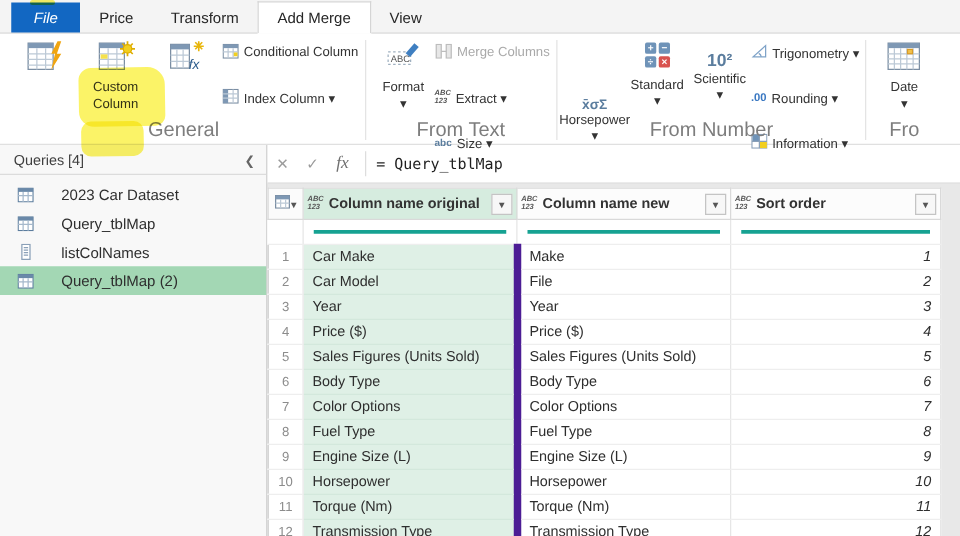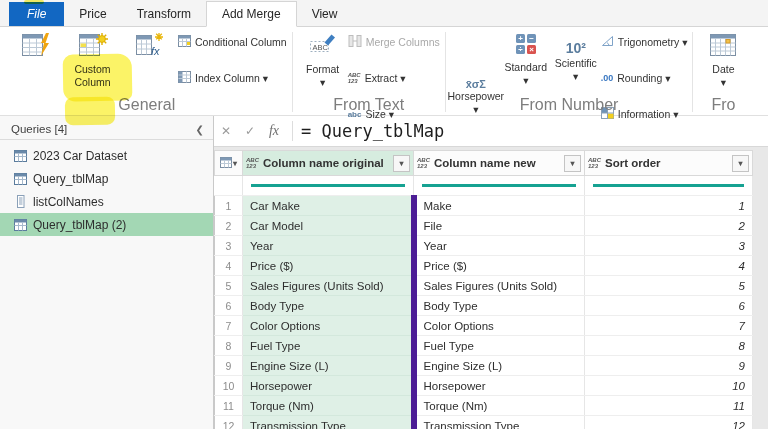--- a/index.html
+++ b/index.html
@@ -34,30 +34,30 @@
   .blob{left:63px;top:27px;width:69px;height:47px;border-radius:10px 14px 8px 12px;transform:rotate(-1deg);}
   .blob2{left:65px;top:70px;width:50px;height:28px;border-radius:8px;transform:rotate(-1deg);}
   .smudge{left:24px;top:0;width:20px;height:4px;border-radius:3px;}
 
   
   .workspace{display:flex;height:316px;background:#e8e8e8;}
   .queries{width:213px;background:#f8f8f8;border-right:1px solid #c9c9c9;display:flex;flex-direction:column;}
   .q-header{display:flex;justify-content:space-between;align-items:center;padding:7px 9px 4px 11px;font-size:11.5px;color:#3f3f3f;border-bottom:1px solid #dcdcdc;}
   .q-collapse{color:#666;font-size:10px;cursor:default;}
   .q-list{list-style:none;margin:4px 0 0 0;padding:0;}
-  .q-item{display:flex;align-items:center;gap:6px;height:23px;padding-left:13px;font-size:12px;color:#2e2e2e;cursor:default;}
+  .q-item{display:flex;align-items:center;gap:22px;height:23px;padding-left:13px;font-size:12px;color:#2e2e2e;cursor:default;}
   .q-item.selected{background:#a3d7b4;}
   .q-icon{display:inline-flex;width:14px;justify-content:center;}
 
   .main{flex:1;display:flex;flex-direction:column;min-width:0;}
   .formulabar{height:30px;background:#fff;border-bottom:1px solid #d8d8d8;display:flex;align-items:center;flex:none;}
   .fb-btn{width:24px;text-align:center;color:#9b9b9b;font-size:12px;cursor:default;}
   .fb-btn.fx{font-family:"Liberation Serif",serif;font-style:italic;font-size:14px;color:#707070;}
   .fb-div{width:1px;height:20px;background:#ddd;margin:0 8px 0 6px;}
-  .fb-input{font-family:"DejaVu Sans Mono",monospace;font-size:17px;color:#1e1e1e;flex:1;}
+  .fb-input{font-family:"DejaVu Sans Mono",monospace;font-size:12px;color:#1e1e1e;flex:1;}
 
   
   .gridwrap{flex:1;background:#e8e8e8;padding:3px 0 0 0;}
   table.grid{border-collapse:collapse;table-layout:fixed;background:#fff;border:1px solid #c9c9c9;}
   .grid th{height:24px;border:1px solid #d9d9d9;background:#fcfcfc;font-size:11.5px;font-weight:bold;color:#333;padding:0 3px;text-align:left;}
   .grid th .hwrap{display:flex;align-items:center;gap:4px;}
   .grid th .hname{flex:1;overflow:hidden;white-space:nowrap;}
   .grid th.sel{background:#d6ecdf;}
   .grid th.corner{background:#fbfbfb;}
   .corner-wrap{display:flex;align-items:center;justify-content:center;gap:1px;}

